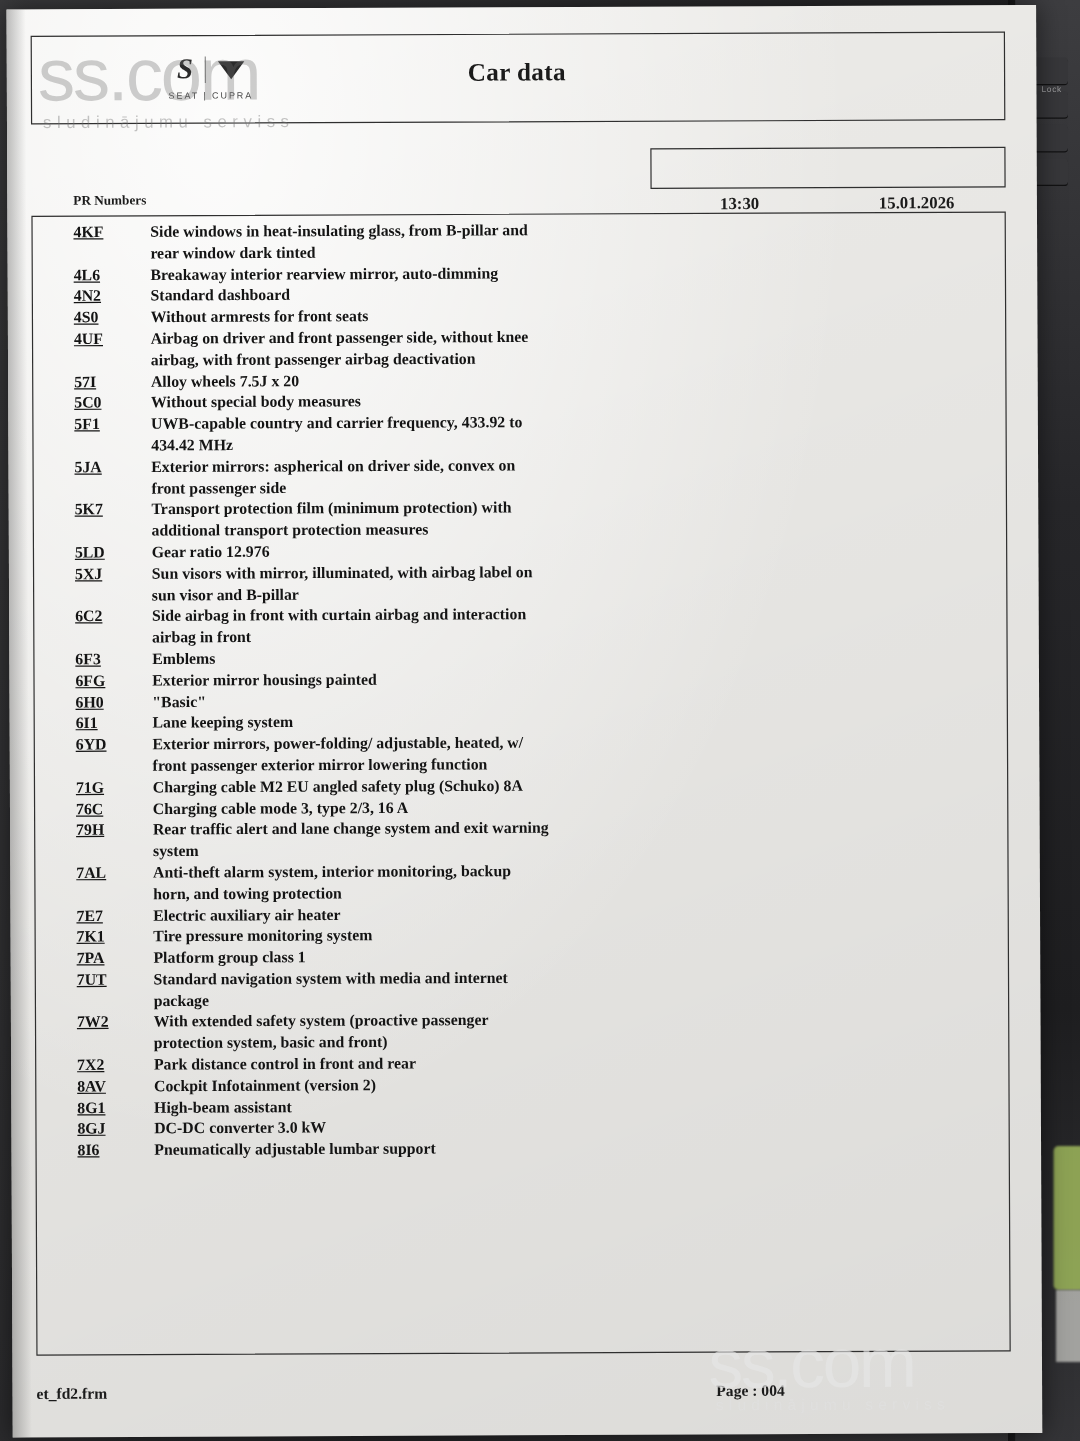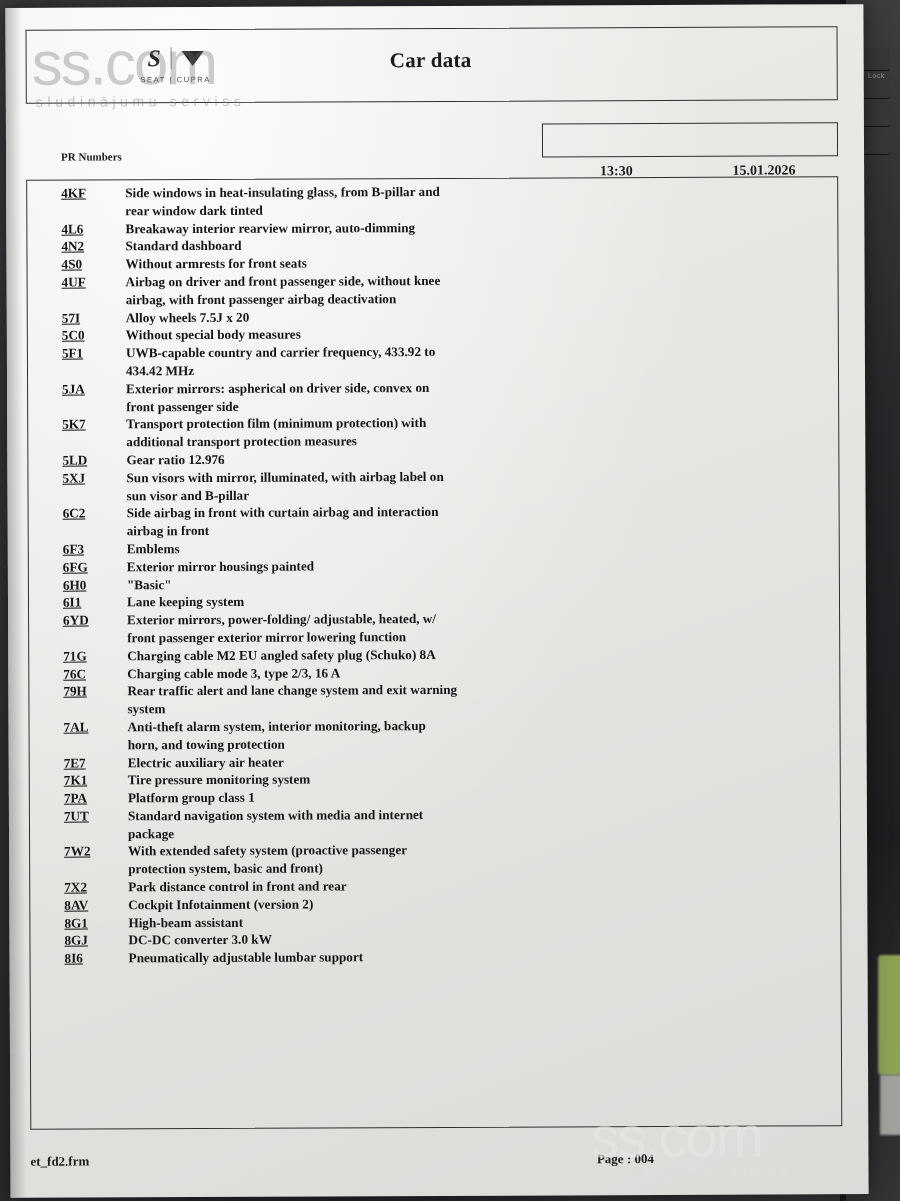--- a/index.html
+++ b/index.html
@@ -122,21 +122,21 @@
     font-size: 14px;
     font-weight: bold;
     color: #1b1b1b;
     margin-top: 47px;
   }
   .dt-cell + .dt-cell { border-left: 1px solid #22c55e; }
 
   
   .pr-label {
     position: absolute;
-    left: 55px; top: 143px;
+    left: 55px; top: 154px;
     font-size: 11px;
     font-weight: bold;
     color: #1b1b1b;
   }
   .list-box {
     position: absolute;
     left: 20px; top: 172px;
     width: 810px; height: 948px;
     border: 1px solid #2f2f2f;
   }

